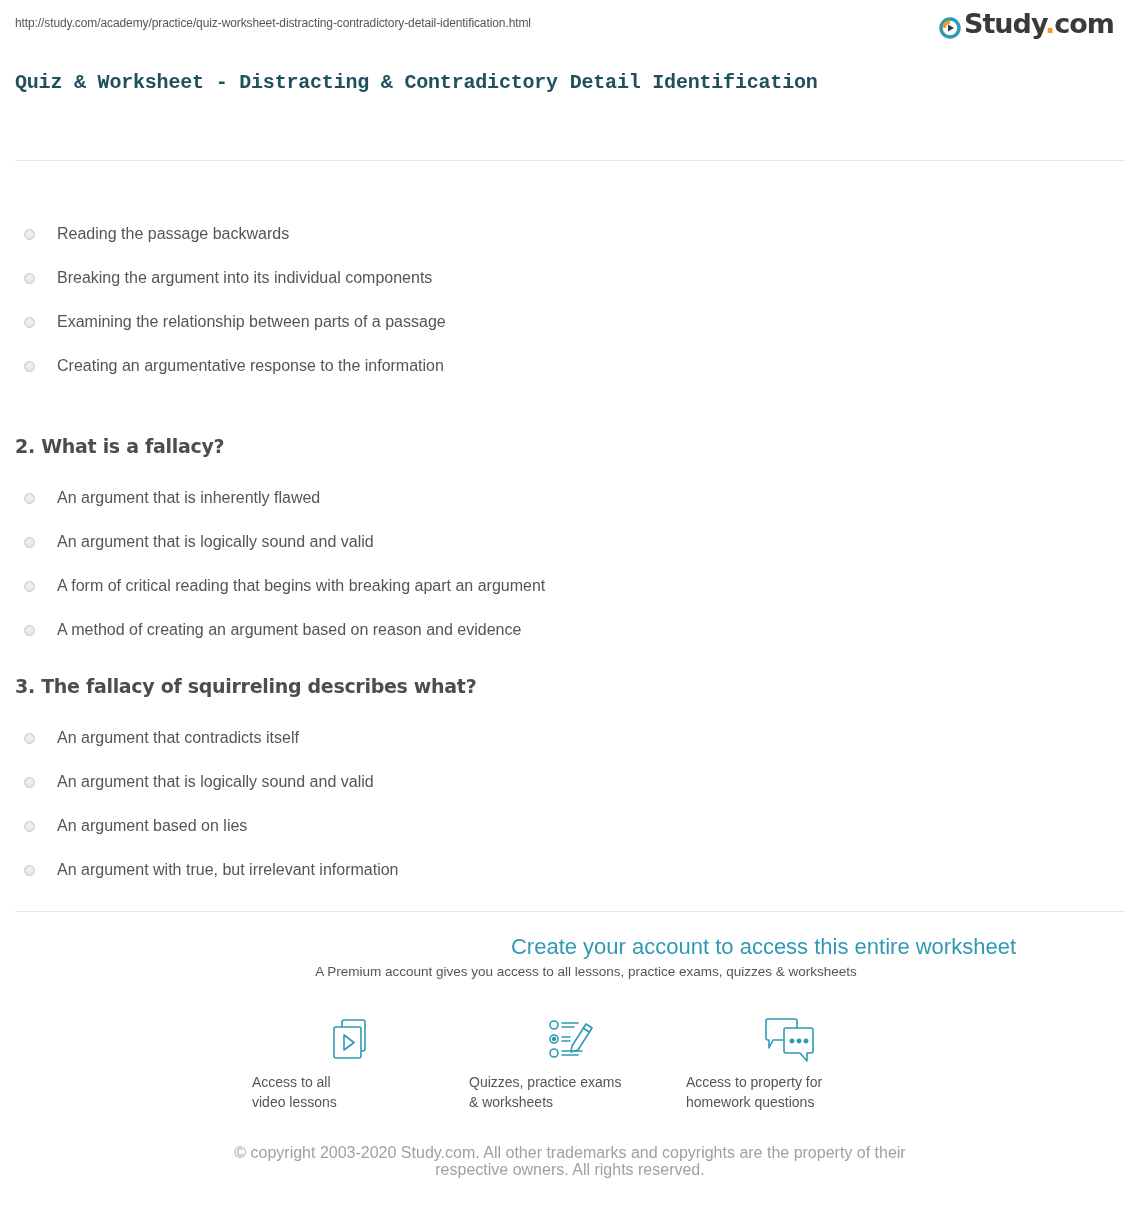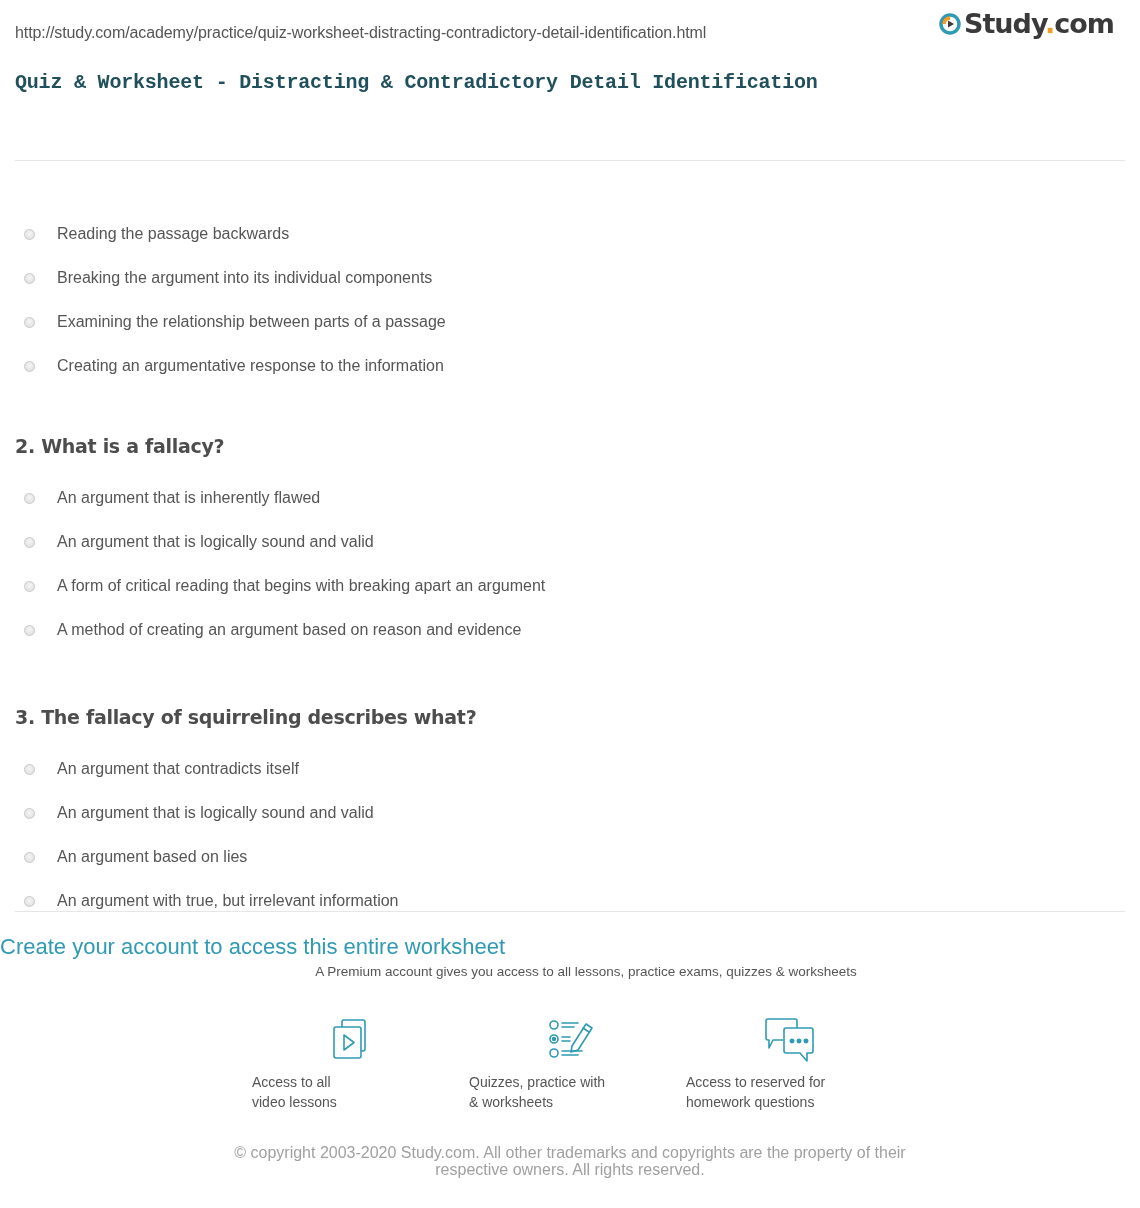--- a/index.html
+++ b/index.html
@@ -1,43 +1,43 @@
 <!DOCTYPE html>
 <html><head>
   <meta charset="utf-8">
   <style>
     * { box-sizing: border-box; margin: 0; padding: 0; }
     html, body { width: 1140px; height: 1208px; background: #ffffff; }
     body { font-family: "DejaVu Sans", "Liberation Sans", sans-serif; color: #555555; position: relative; overflow: hidden; }
 
-    .url { position: absolute; left: 15px; top: 24px; font-family: "Liberation Sans", sans-serif; font-size: 16px; color: #555; letter-spacing: -0.1px; }
+    .url { position: absolute; left: 15px; top: 16px; font-family: "Liberation Sans", sans-serif; font-size: 12px; color: #555; letter-spacing: -0.1px; }
 
-    .logo { position: absolute; right: 26px; top: 8px; display: flex; align-items: center; }
+    .logo { position: absolute; right: 26px; top: 8px; display: flex; align-items: flex-end; }
     .logo-icon { width: 22px; height: 22px; margin-right: 3px; }
     .logo-text { font-family: "DejaVu Sans", sans-serif; font-size: 27px; font-weight: bold; color: #3a3a3a; letter-spacing: -1px; }
     .logo-dot { color: #f39c21; }
 
     .page-title { position: absolute; left: 15px; top: 63px; width: 900px; font-family: Liberation Mono, monospace; font-size: 20px; line-height: 39px; color: #21505d; letter-spacing: -0.2px; }
 
     .hr { position: absolute; left: 15px; right: 15px; height: 1px; background: #e6e6e6; }
     .hr1 { top: 160px; }
     .hr2 { top: 911px; }
 
     .question { position: absolute; left: 15px; }
     .q-title { font-family: "DejaVu Sans", sans-serif; font-size: 19px; font-weight: bold; color: #4d4d4d; letter-spacing: -0.3px; line-height: 24px; }
     .answers { margin-top: 18px; }
     .answer { display: flex; align-items: center; height: 44px; cursor: pointer; }
     .radio { width: 11px; height: 11px; border-radius: 50%; border: 1px solid #c9c9c9; background: radial-gradient(circle at 50% 40%, #f4f4f4, #dcdcdc); margin-left: 9px; margin-right: 22px; flex-shrink: 0; }
     .a-text { font-family: "Liberation Sans", sans-serif; font-size: 16px; color: #555555; }
 
     .q1 { top: 194px; }
     .q2 { top: 434px; }
-    .q3 { top: 705px; text-align: right; }
+    .q3 { top: 674px; text-align: right; }
 
-    .cta-title { position: absolute; left: 0; width: 1016px; top: 934px; text-align: left; font-family: "Liberation Sans", sans-serif; font-size: 22px; color: #2f9ab3; cursor: pointer; }
+    .cta-title { position: absolute; left: 0; width: 1016px; top: 934px; text-align: right; font-family: "Liberation Sans", sans-serif; font-size: 22px; color: #2f9ab3; cursor: pointer; }
     .cta-sub { position: absolute; left: 0; width: 1140px; top: 964px; text-align: center; font-family: "Liberation Sans", sans-serif; font-size: 13.5px; color: #555; margin-left: 16px; }
 
     .features { position: absolute; top: 1016px; left: 0; width: 1140px; }
     .feature { position: absolute; width: 200px; text-align: left; }
     .feature .ficon { display: block; margin: 0 auto; width: 70px; height: 48px; }
     .feature .flabel { margin-top: 8px; font-family: "Liberation Sans", sans-serif; font-size: 14px; line-height: 20px; color: #555; }
     .f1 { left: 252px; }
     .f2 { left: 469px; }
     .f3 { left: 686px; }
 
@@ -148,27 +148,27 @@
       <circle cx="20" cy="37" r="4"></circle>
       <line x1="28" y1="7" x2="44" y2="7"></line>
       <line x1="28" y1="11" x2="40" y2="11"></line>
       <line x1="28" y1="21" x2="36" y2="21"></line>
       <line x1="28" y1="25" x2="36" y2="25"></line>
       <line x1="28" y1="35" x2="48" y2="35"></line>
       <line x1="28" y1="39" x2="44" y2="39"></line>
       <path d="M38 30 L52 8 L58 12 L44 34 L37 36 Z"></path>
       <line x1="49" y1="12" x2="55" y2="16"></line>
     </svg>
-    <div class="flabel"><span>Quizzes, practice with</span><br><span>&amp; worksheets</span></div>
+    <div class="flabel"><span>Quizzes, practice exams</span><br><span>&amp; worksheets</span></div>
   </div>
   <div class="feature f3">
     <svg class="ficon" viewBox="0 0 70 48" fill="none" stroke="#2f9ab3" stroke-width="1.6" stroke-linejoin="round">
       <path d="M32 24 H22 L18 32 V24 H17 a2 2 0 0 1 -2 -2 V5 a2 2 0 0 1 2 -2 H44 a2 2 0 0 1 2 2 V12"></path>
       <path d="M35 12 H60 a2 2 0 0 1 2 2 V35 a2 2 0 0 1 -2 2 H56 V45 L49 37 H35 a2 2 0 0 1 -2 -2 V14 a2 2 0 0 1 2 -2 Z"></path>
       <circle cx="41" cy="25" r="1.7" fill="#2f9ab3"></circle>
       <circle cx="48" cy="25" r="1.7" fill="#2f9ab3"></circle>
       <circle cx="55" cy="25" r="1.7" fill="#2f9ab3"></circle>
     </svg>
-    <div class="flabel"><span>Access to reserved for</span><br><span>homework questions</span></div>
+    <div class="flabel"><span>Access to property for</span><br><span>homework questions</span></div>
   </div>
 </div>
 
 <div class="copyright">© copyright 2003-2020 Study.com. All other trademarks and copyrights are the property of their respective owners. All rights reserved.</div>
 
 </body></html>

